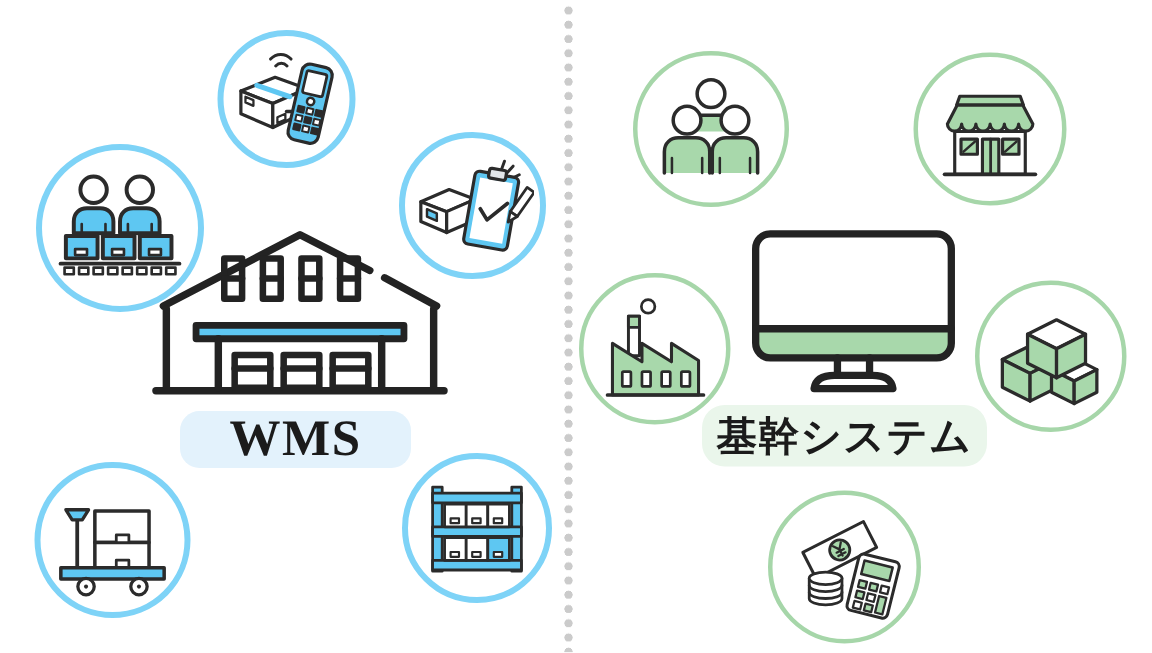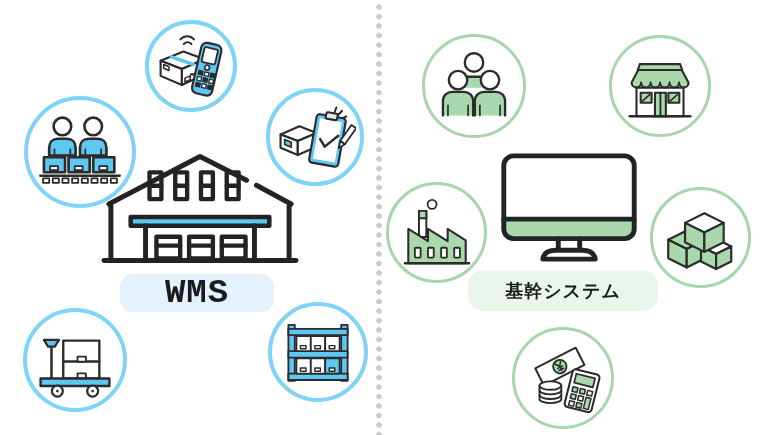--- a/index.html
+++ b/index.html
@@ -1,29 +1,29 @@
 <!DOCTYPE html>
 <html style="--blue-accent: #5ec7f2; --blue-border: #7ed3f7; --blue-pill: #e3f2fc; --green-accent: #a8d8ab; --green-border: #a6d6a9; --green-pill: #eaf6eb; --outline: #2b2b2b; --divider-dot: #cbcbcb;"><head>
 <meta charset="utf-8">
 <style>
   html,body{margin:0;padding:0;background:#fff;}
   .canvas{position:relative;width:768px;height:435px;background:#fff;overflow:hidden;
-          font-family:Liberation Mono, monospace;}
+          font-family:Liberation Serif, serif;}
   .divider{position:absolute;left:374px;top:2px;width:10px;height:433px;
            background-image:radial-gradient(circle at 5px 5px, var(--divider-dot) 2.6px, transparent 2.9px);
            background-size:10px 9.5px;background-repeat:repeat-y;}
   .circ{position:absolute;border-radius:50%;background:#fff;display:flex;
         align-items:center;justify-content:center;box-sizing:border-box;}
   .circ.blue{border:4px solid var(--blue-border);}
   .circ.green{border:3.5px solid var(--green-border);}
   .center-icon{position:absolute;}
   .pill{position:absolute;display:flex;align-items:center;justify-content:center;
         font-weight:bold;color:#1b1b1b;box-sizing:border-box;}
   .pill.wms{background:var(--blue-pill);border-radius:13px;font-size:34px;letter-spacing:1px;}
-  .pill.core{background:var(--green-pill);border-radius:15px;font-size:18px;letter-spacing:1px;}
+  .pill.core{background:var(--green-pill);border-radius:15px;font-size:27px;letter-spacing:1px;}
   svg{display:block;}
 </style>
 </head>
 <body>
 
 <div class="canvas">
 
   <div class="divider"></div>
 
   <div>

